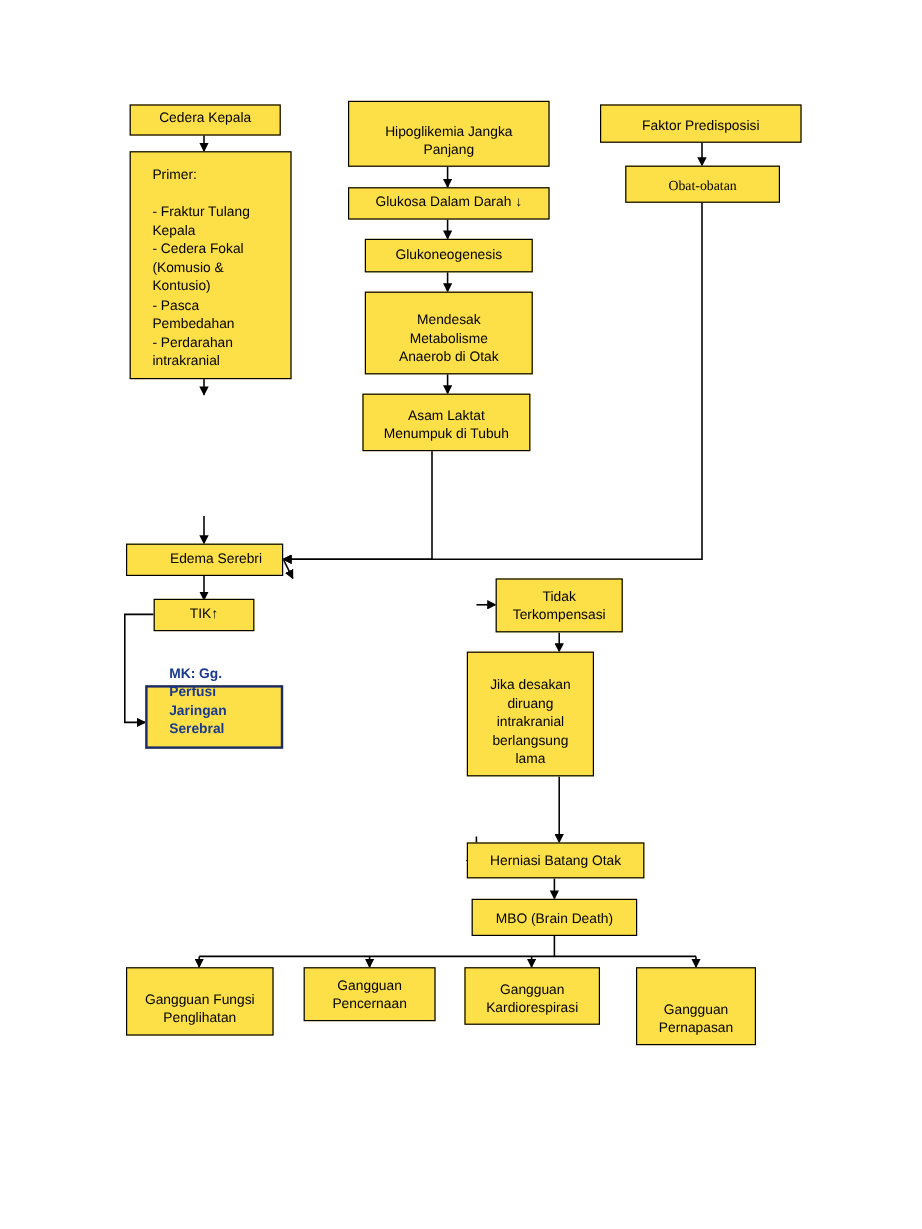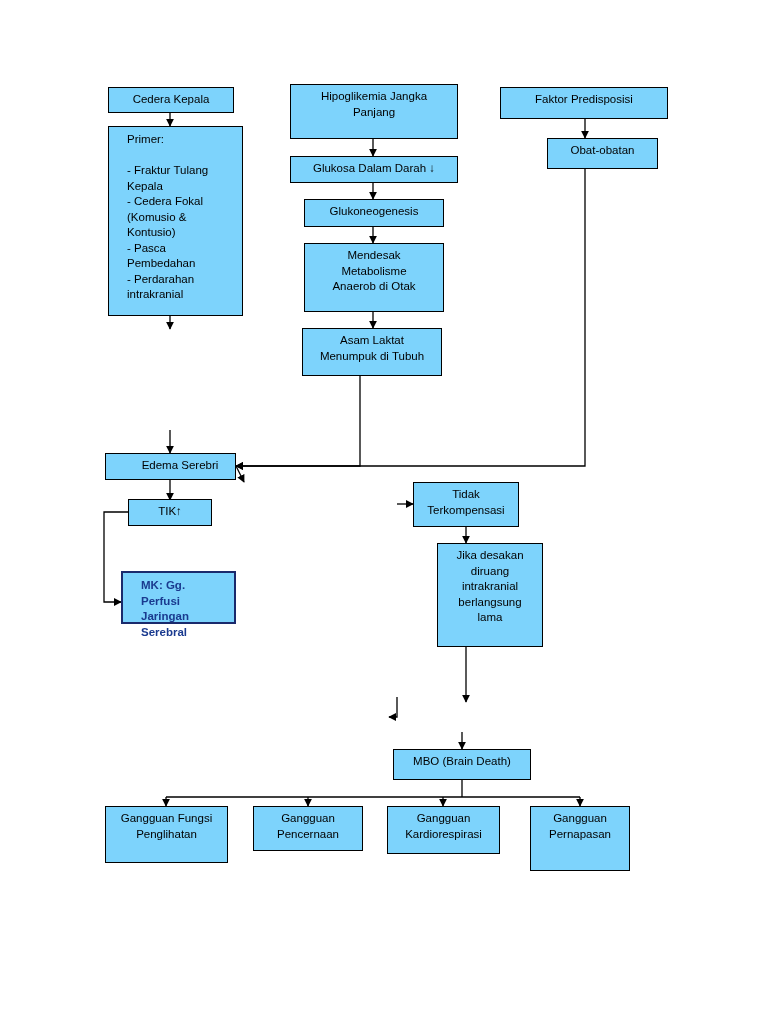--- a/index.html
+++ b/index.html
@@ -17,28 +17,28 @@
   }
   #canvas {
     position: absolute;
     left: 0; top: 0;
     width: 768px;
     height: 1024px;
   }
   .node {
     position: absolute;
     border: 1px solid #000000;
-    background: #7dd3fc;
+    background: #fde047;
     box-sizing: border-box;
     font-size: 11.5px;
     line-height: 1.35;
     color: #000;
     display: flex;
     flex-direction: column;
-    justify-content: flex-start;
+    justify-content: flex-end;
   }
   .node .txt {
     display: block;
     white-space: pre-line;
   }
   .center { text-align: center; padding: 4px 5px; }
   .left   { text-align: left;  padding: 5px 18px; }
   .mk {
     border: 2px solid #1a2a6c;
     color: #1a3a8f;
@@ -151,21 +151,21 @@
 
   <div class="node center" style="left:302px; top:328px; width:140px; height:48px;">
     <span class="txt">Asam Laktat
 Menumpuk di Tubuh</span>
   </div>
 
   <div class="node center" style="left:500px; top:87px; width:168px; height:32px;">
     <span class="txt">Faktor Predisposisi</span>
   </div>
 
-  <div class="node center" style="left:547px; top:138px; width:111px; height:31px;">
+  <div class="node center" style="left:521px; top:138px; width:129px; height:31px;font-family:Liberation Serif, serif;">
     <span class="txt">Obat-obatan</span>
   </div>
 
   <div class="node center" style="left:105px; top:453px; width:131px; height:27px;padding-left:24px;">
     <span class="txt">Edema Serebri</span>
   </div>
 
   <div class="node center" style="left:128px; top:499px; width:84px; height:27px;">
     <span class="txt">TIK↑</span>
   </div>
@@ -174,28 +174,31 @@
     <span class="txt">MK: Gg. Perfusi
 Jaringan Serebral</span>
   </div>
 
 
   <div class="node center" style="left:413px; top:482px; width:106px; height:45px;">
     <span class="txt">Tidak
 Terkompensasi</span>
   </div>
 
-  <div class="node center" style="left:437px; top:543px; width:106px; height:104px;">
+  <div class="node center" style="left:389px; top:543px; width:106px; height:104px;">
     <span class="txt">Jika desakan
 diruang
 intrakranial
 berlangsung
 lama</span>
   </div>
 
+  <div class="node center" style="left:389px; top:702px; width:148px; height:30px;">
+    <span class="txt">Herniasi Batang Otak</span>
+  </div>
 
   <div class="node center" style="left:393px; top:749px; width:138px; height:31px;">
     <span class="txt">MBO (Brain Death)</span>
   </div>
 
   <div class="node center" style="left:105px; top:806px; width:123px; height:57px;">
     <span class="txt">Gangguan Fungsi
 Penglihatan</span>
   </div>
 

